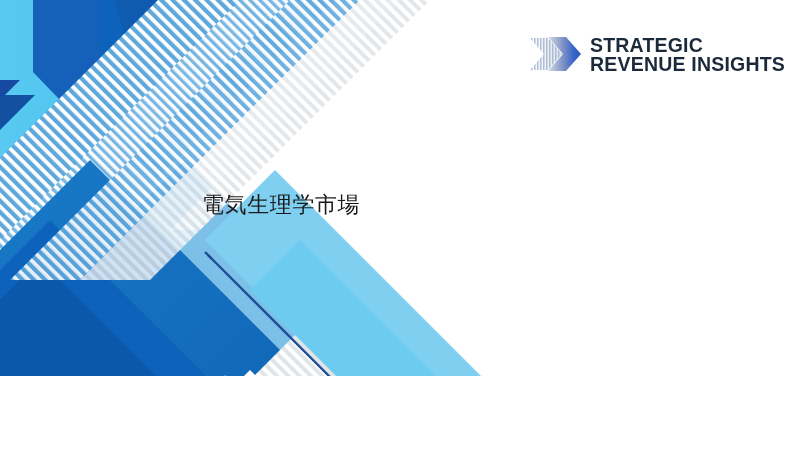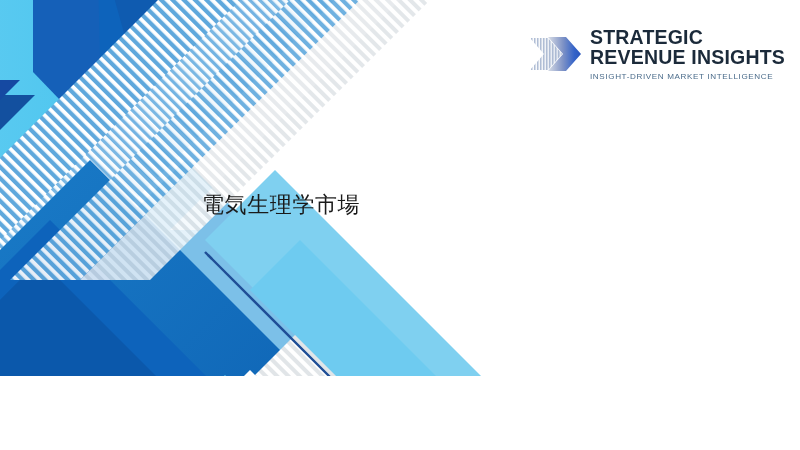--- a/index.html
+++ b/index.html
@@ -232,21 +232,20 @@
           <rect x="0" y="8" width="36" height="40" fill="url(#tailStripe)"></rect>
           <rect x="0" y="8" width="36" height="40" fill="url(#chevTail)" opacity="0.45"></rect>
         </g>
 
         <polygon points="20,11 38,11 53,28 38,45 20,45 35,28" fill="url(#chevGrad)"></polygon>
       </svg>
     </div>
     <div id="logo-text-block">
       <div class="logo-line">STRATEGIC</div>
       <div class="logo-line">REVENUE INSIGHTS</div>
-      <div id="logo-tagline">INSIGHT-DRIVEN MARKET INTELLIGENCE</div>
     </div>
   </div>
 
   <div id="slide-title">電気生理学市場</div>
 
   <div id="contact-email">sales@strategicrevenueinsights.com</div>
 
 </div>
 
 </body></html>

